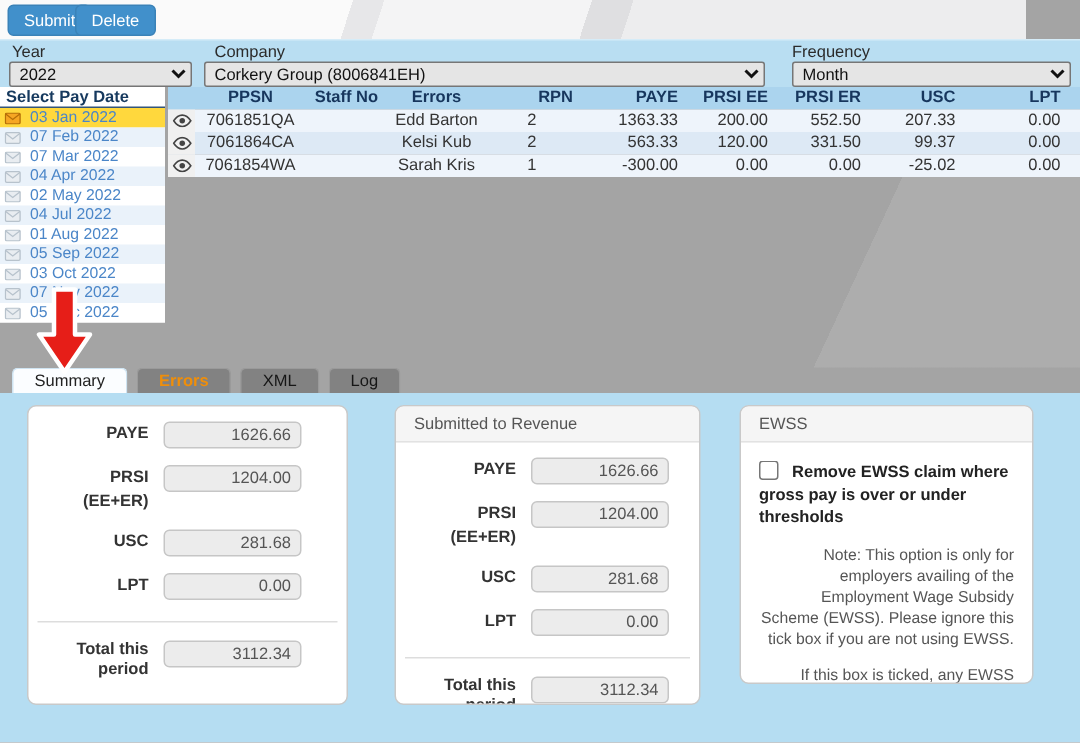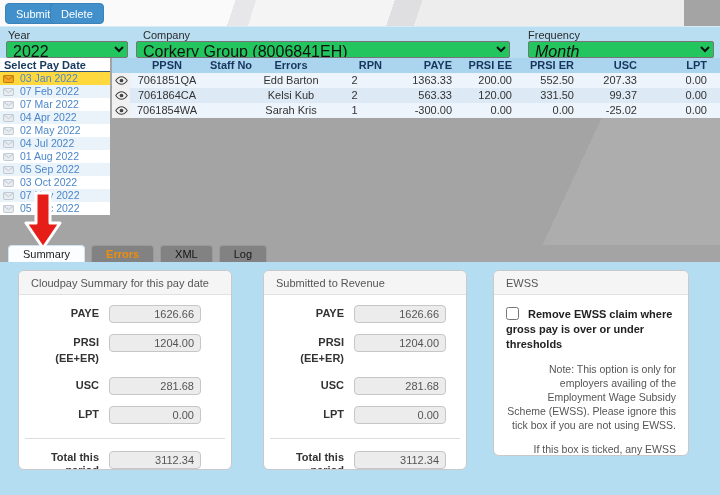--- a/index.html
+++ b/index.html
@@ -12,25 +12,25 @@
     background:linear-gradient(108deg,#fafafa 0 34%,#e7e7e9 34% 37%,#f4f4f5 37% 57%,#dfdfe1 57% 61%,#ededee 61% 100%); }
   .tbtn { position:absolute; top:3px; height:21px; padding:0 10px; background:#4190cb; color:#fff;
     border:1px solid #3a82b8; border-radius:4px; font-family:"Liberation Sans",sans-serif; font-size:11px; cursor:pointer; }
   .tbtn.submit { left:5px; }
   .tbtn.delete { left:50px; }
 
   
   .filter-bar { position:absolute; left:0; top:26px; width:720px; height:44px; background:#b9def2; border-top:1px solid #d5ecf8; }
   .f-label { position:absolute; top:2px; color:#2b2b2b; font-size:11px; }
   .f-label.year { left:8px; } .f-label.company { left:143px; } .f-label.frequency { left:528px; }
-  select { position:absolute; top:14px; height:17px; font-family:"Liberation Sans",sans-serif; font-size:16px;
-    border:1px solid #767676; border-radius:2px; background:#22c55e; color:#111; padding:0 0 0 2px; }
+  select { position:absolute; top:14px; height:17px; font-family:"Liberation Sans",sans-serif; font-size:11px;
+    border:1px solid #767676; border-radius:2px; background:#e5e5e5; color:#111; padding:0 0 0 2px; }
   select.year { left:6px; width:122px; }
   select.company { left:136px; width:374px; }
-  select.frequency { left:528px; width:186px;font-style:italic; }
+  select.frequency { left:528px; width:186px; }
 
   
   .main-region { position:absolute; left:0; top:58px; width:720px; height:187px;
     background:linear-gradient(115deg,#a4a4a4 0 78%,#adadad 78% 100%); }
 
   
   .date-panel { position:absolute; left:0; top:0; width:110px; background:#fff; }
   .date-header { height:14px; line-height:14px; padding-left:4px; font-weight:bold; color:#16395e;
     border-bottom:1px solid #33557a; font-size:11px; background:#fff; }
   .date-row { height:13px; line-height:13px; display:flex; align-items:center; padding-left:3px; background:#fff; cursor:pointer; }
@@ -298,21 +298,20 @@
       <div class="tab">Log</div>
     </div>
 
   <svg class="red-arrow" viewBox="0 0 38 60">
     <path d="M12 2 H26 V32 H36 L19 57 L2 32 H12 Z" fill="#e61e18" stroke="#ffffff" stroke-width="3" stroke-linejoin="round"></path>
   </svg>
 
   <div class="bottom-section">
 
     <div class="panel p1">
-      <div class="panel-header">Cloudpay Summary for this pay date</div>
       <div class="panel-rows">
           <div class="vrow">
             <div class="vlabel">PAYE</div>
             <div class="vbox">1626.66</div>
           </div>
           <div class="vrow">
             <div class="vlabel">PRSI (EE+ER)</div>
             <div class="vbox">1204.00</div>
           </div>
           <div class="vrow">

